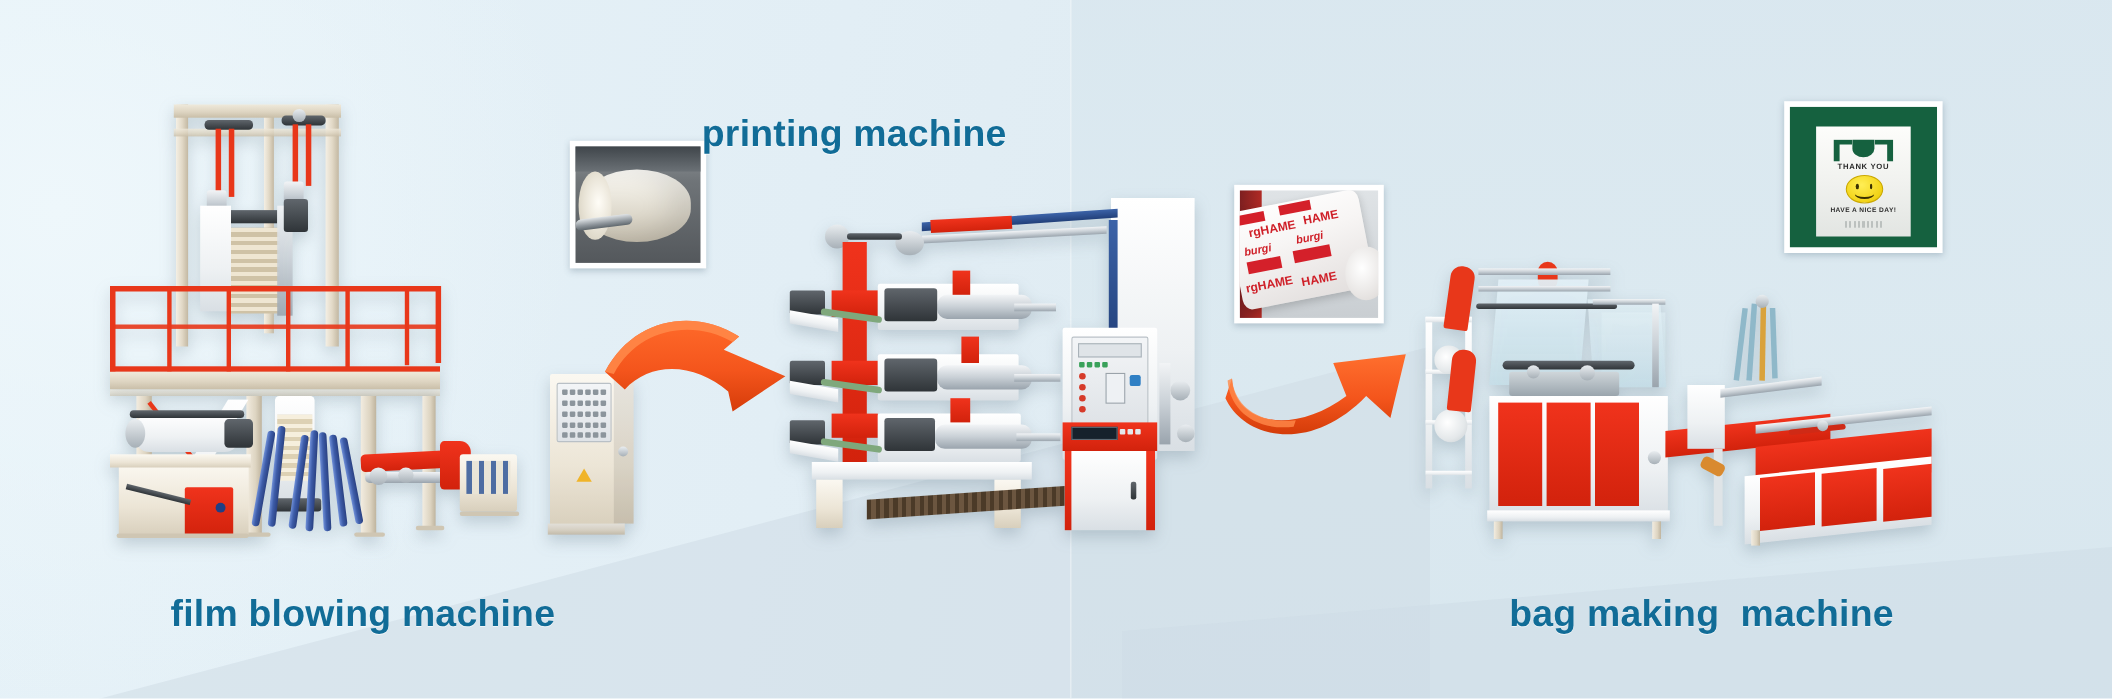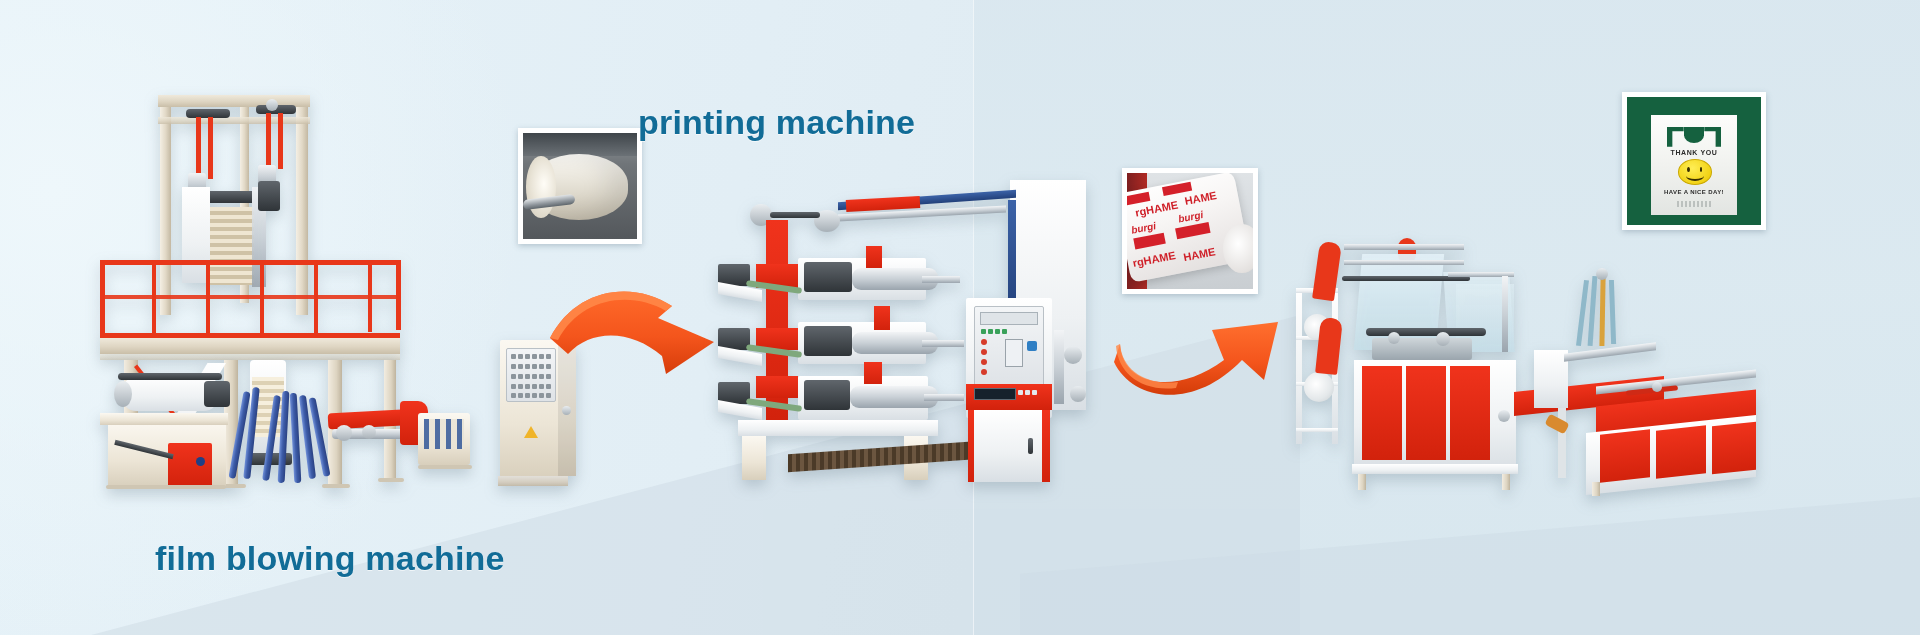--- a/index.html
+++ b/index.html
@@ -541,14 +541,15 @@
         <div style="position:absolute;left:30%;top:86%;width:40%;height:6%;
              background:repeating-linear-gradient(90deg,#aab0ae 0 2px,transparent 2px 4px);opacity:.7;"></div>
       </div>
     </div>
   </div>
 
   <div class="label" id="label-film">film blowing machine</div>
 
   <div class="label" id="label-printing">printing machine</div>
 
+  <div class="label" id="label-bag">bag making  machine</div>
 
 </div>
 
 </body></html>

